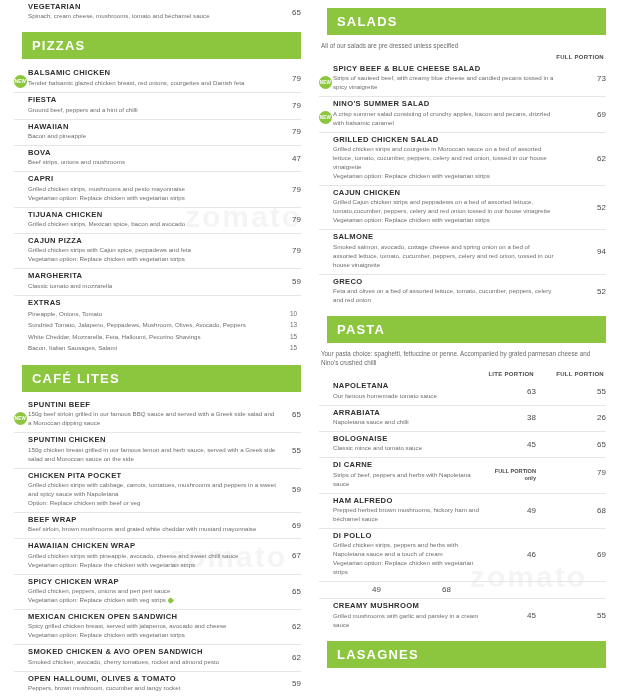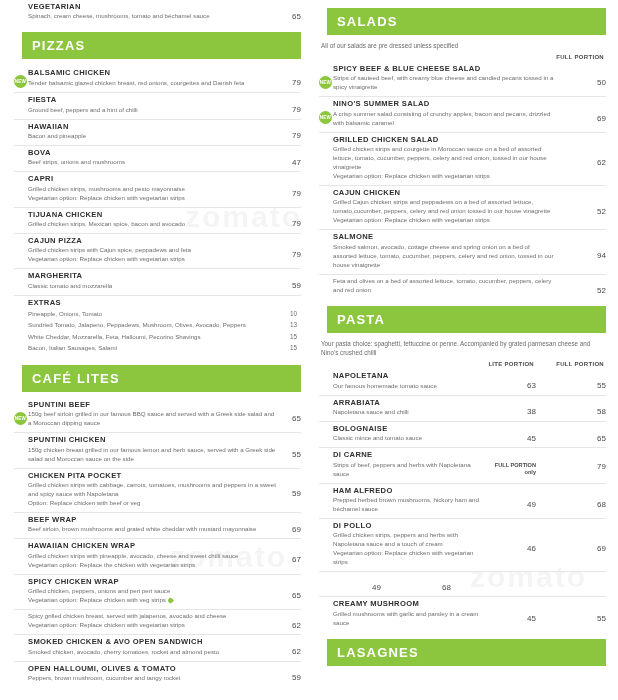--- a/index.html
+++ b/index.html
@@ -113,21 +113,20 @@
     font-size: 6.2px;
     color: #6d6d6d;
     line-height: 1.45;
   }
   .item .prices {
     flex: 0 0 auto;
     display: flex;
     gap: 22px;
     align-items: flex-start;
     padding-top: 1px;
-    margin-top: 8px;
   }
   .item .price {
     font-size: 8px;
     color: #4a4a4a;
     width: 20px;
     text-align: right;
     font-weight: normal;
   }
   .item .price.wide {
     width: 48px;
@@ -398,20 +397,21 @@
         </div>
         <div class="prices">
           <div class="price">65</div>
         </div>
       </div>
       <div class="divider"></div>
 
       <div class="item">
         <div class="badge-col"></div>
         <div class="body">
+          <div class="name">MEXICAN CHICKEN OPEN SANDWICH</div>
           <div class="desc">Spicy grilled chicken breast, served with jalapenos, avocado and cheese</div>
           <div class="veg-note">Vegetarian option: Replace chicken with vegetarian strips</div>
         </div>
         <div class="prices">
           <div class="price">62</div>
         </div>
       </div>
       <div class="divider"></div>
 
       <div class="item">
@@ -450,21 +450,21 @@
 
     <div>
 
       <div class="item">
         <div class="badge-col"><span class="badge-new">NEW</span></div>
         <div class="body">
           <div class="name">SPICY BEEF &amp; BLUE CHEESE SALAD</div>
           <div class="desc">Strips of sauteed beef, with creamy blue cheese and candied pecans tossed in a spicy vinaigrette</div>
         </div>
         <div class="prices">
-          <div class="price wide">50</div>
+          <div class="price wide">73</div>
         </div>
       </div>
       <div class="divider"></div>
 
       <div class="item">
         <div class="badge-col"><span class="badge-new">NEW</span></div>
         <div class="body">
           <div class="name">NINO'S SUMMER SALAD</div>
           <div class="desc">A crisp summer salad consisting of crunchy apples, bacon and pecans, drizzled with balsamic caramel</div>
         </div>
@@ -508,20 +508,21 @@
         </div>
         <div class="prices">
           <div class="price wide">94</div>
         </div>
       </div>
       <div class="divider"></div>
 
       <div class="item">
         <div class="badge-col"></div>
         <div class="body">
+          <div class="name">GRECO</div>
           <div class="desc">Feta and olives on a bed of assorted lettuce, tomato, cucumber, peppers, celery and red onion</div>
         </div>
         <div class="prices">
           <div class="price wide">52</div>
         </div>
       </div>
     </div>
 
     <div class="section-bar">PASTA</div>
     <div class="section-note">Your pasta choice: spaghetti, fettuccine or penne. Accompanied by grated parmesan cheese and Nino's crushed chilli</div>
@@ -546,21 +547,21 @@
       <div class="divider"></div>
 
       <div class="item">
         <div class="badge-col"></div>
         <div class="body">
           <div class="name">ARRABIATA</div>
           <div class="desc">Napoletana sauce and chilli</div>
         </div>
         <div class="prices">
           <div class="price wide">38</div>
-          <div class="price wide">58</div>
+          <div class="price wide">26</div>
         </div>
       </div>
       <div class="divider"></div>
 
       <div class="item">
         <div class="badge-col"></div>
         <div class="body">
           <div class="name">BOLOGNAISE</div>
           <div class="desc">Classic mince and tomato sauce</div>
         </div>

